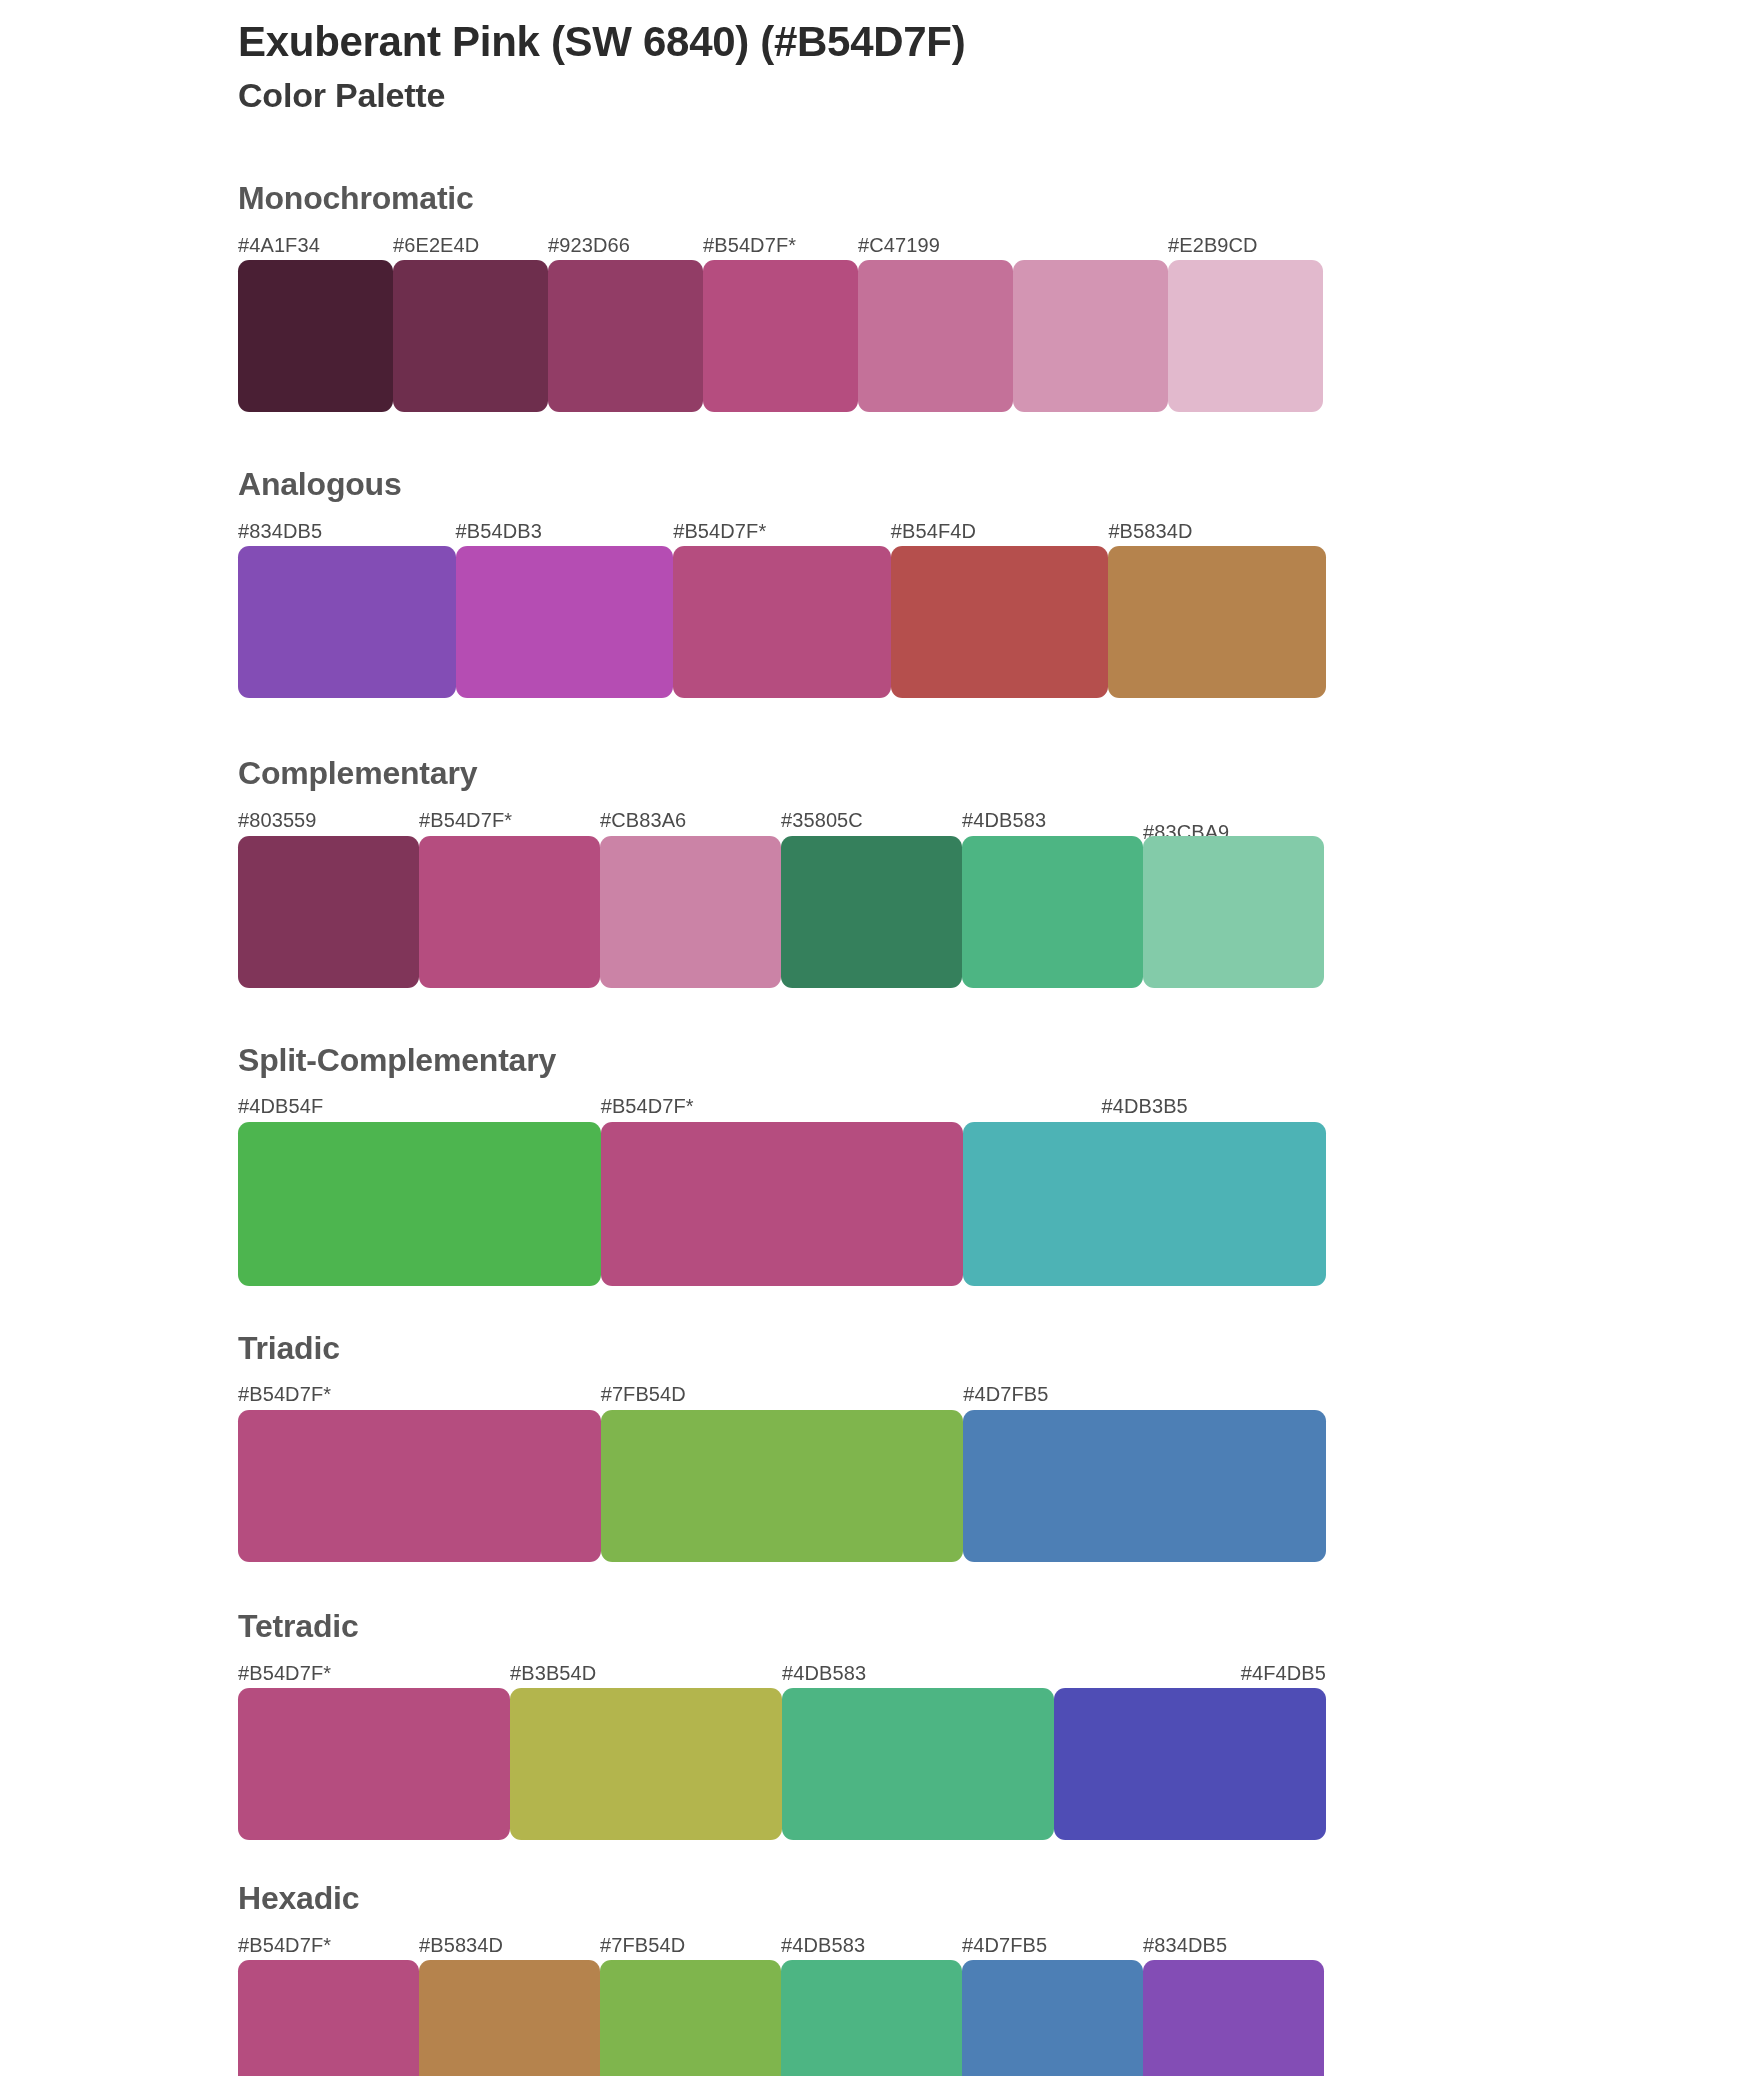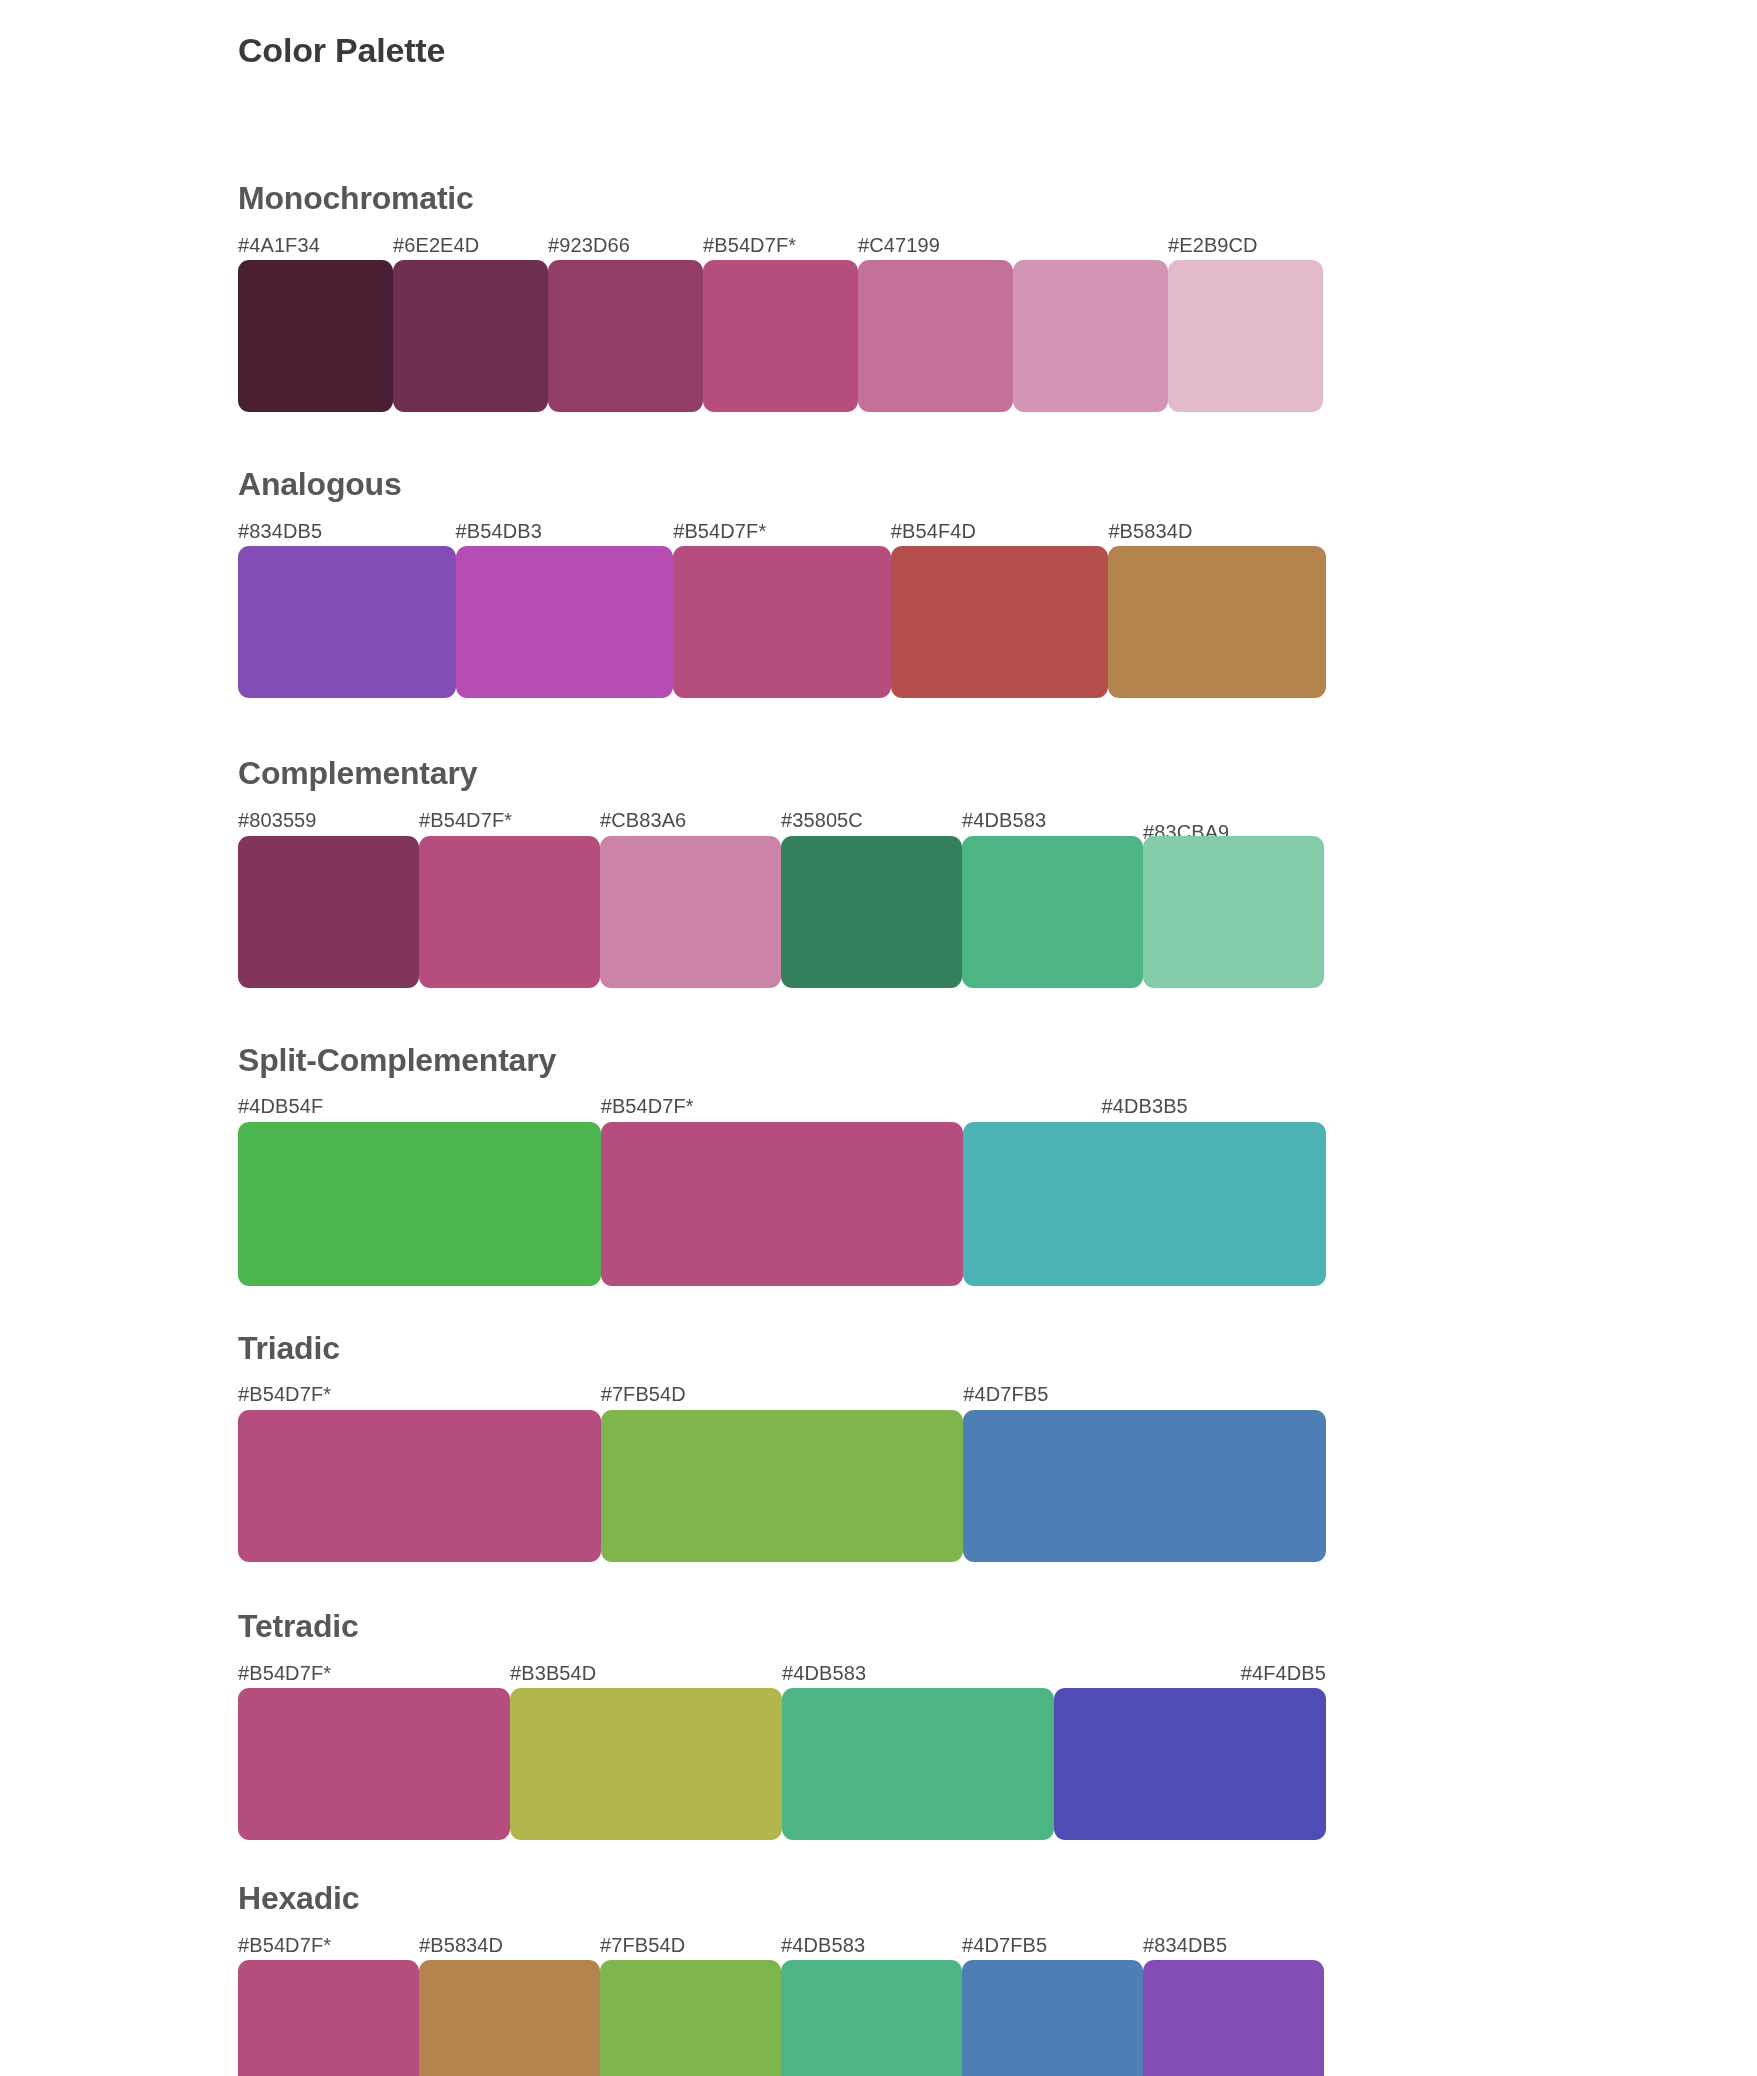--- a/index.html
+++ b/index.html
@@ -128,20 +128,21 @@
     color: #b0b0b0;
     letter-spacing: 0.2px;
   }
 </style>
 </head>
 <body>
 
 <div class="page">
 
   <div class="header">
+    <h1 class="title">Exuberant Pink (SW 6840) (#B54D7F)</h1>
     <h2 class="subtitle">Color Palette</h2>
   </div>
 
   <div class="sections" id="sections-root">
       <div class="section">
         <div class="section-heading">Monochromatic</div>
         <div class="labels">
           <div class="label" style="width: 155px;">#4A1F34</div>
           <div class="label" style="width: 155px;">#6E2E4D</div>
           <div class="label" style="width: 155px;">#923D66</div>

